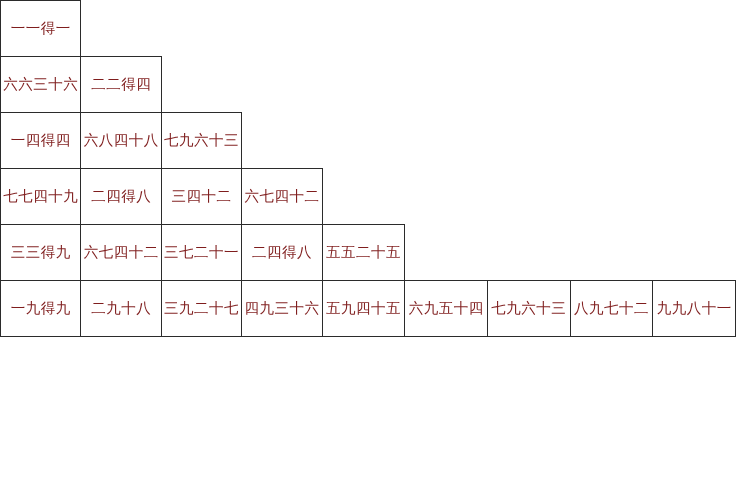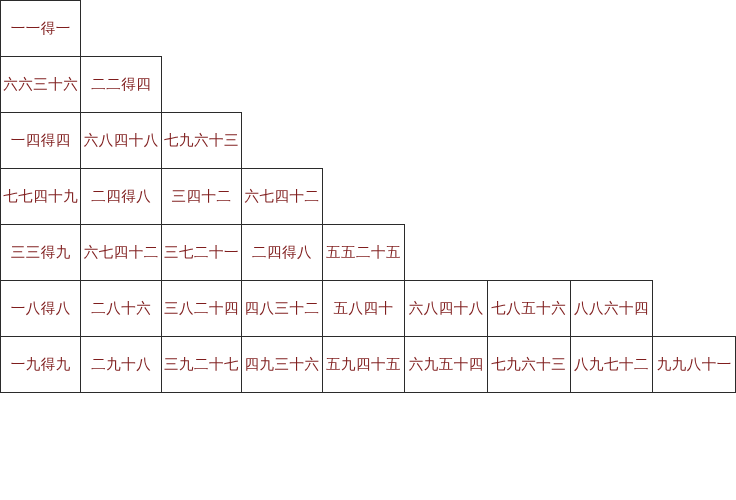--- a/index.html
+++ b/index.html
@@ -77,30 +77,20 @@
       <tr>
         <td>三三得九</td>
         <td>六七四十二</td>
         <td>三七二十一</td>
         <td>二四得八</td>
         <td class="wide">五五二十五</td>
       </tr>
 
 
 
-      <tr>
-        <td>一八得八</td>
-        <td>二八十六</td>
-        <td>三八二十四</td>
-        <td>四八三十二</td>
-        <td class="wide">五八四十</td>
-        <td class="wide">六八四十八</td>
-        <td class="wide">七八五十六</td>
-        <td class="wide">八八六十四</td>
-      </tr>
 
       <tr>
         <td>一九得九</td>
         <td>二九十八</td>
         <td>三九二十七</td>
         <td>四九三十六</td>
         <td class="wide">五九四十五</td>
         <td class="wide">六九五十四</td>
         <td class="wide">七九六十三</td>
         <td class="wide">八九七十二</td>

